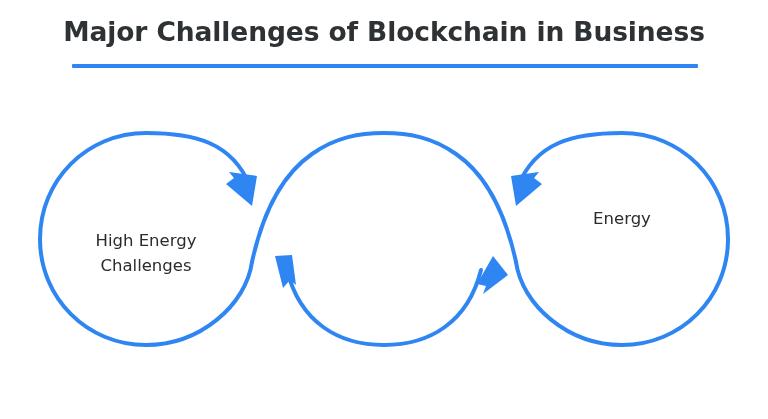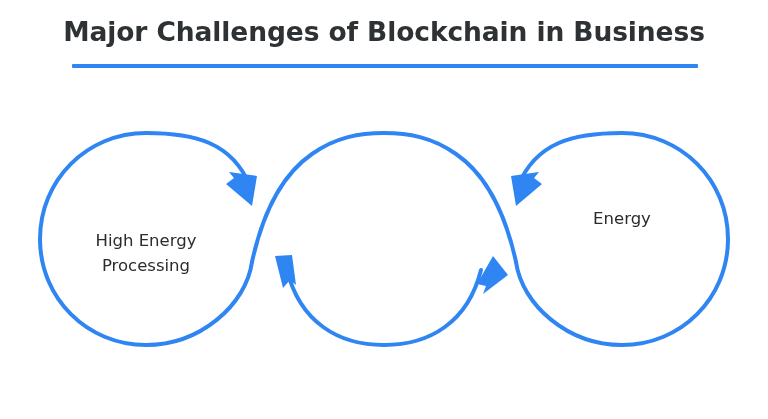--- a/index.html
+++ b/index.html
@@ -109,21 +109,21 @@
       <polygon points="275,256 283,288 290,280 296,285 292,255"></polygon>
 
       <polygon points="493,256 477,284 486,286 483,294 508,275"></polygon>
 
       <polygon points="516,206 542,184 534,178 539,172 511,176"></polygon>
     </g>
   </svg>
 
   <div class="node-label" id="label-0">
     <span>High Energy</span>
-    <span class="l2">Processing</span>
+    <span class="l2">Challenges</span>
   </div>
 
   <div class="node-label" id="label-1">
   </div>
 
   <div class="node-label" id="label-2">
     <span class="l2">Energy</span>
   </div>
 
 </div>

